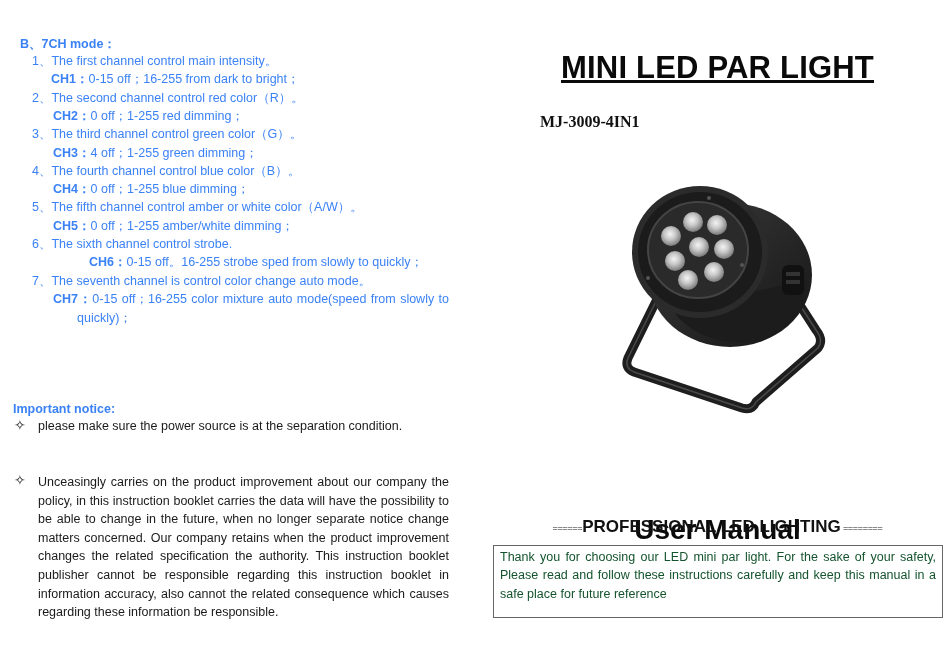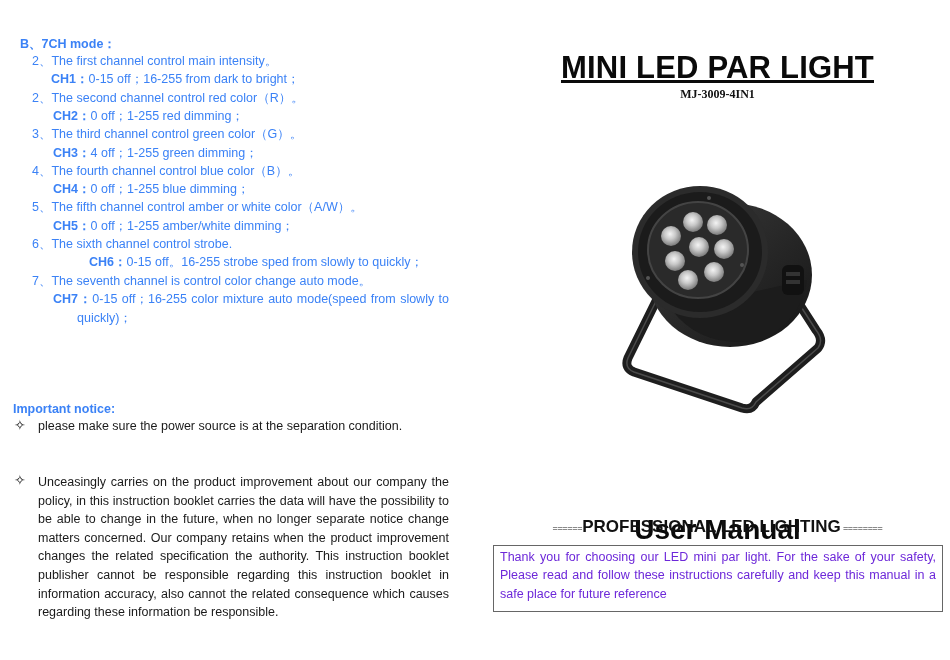--- a/index.html
+++ b/index.html
@@ -9,40 +9,40 @@
   }
   .line { position: absolute; font-size: 12.5px; line-height: 16px; white-space: nowrap; color: #3b82f6; }
   .b { font-weight: bold; }
   .justify { white-space: normal; text-align: justify; text-align-last: justify; }
   .para { position: absolute; font-size: 12.5px; line-height: 18.6px; color: #1a1a1a; text-align: justify; }
   .para .l { display: block; text-align: justify; text-align-last: justify; height: 18.6px; }
   .para .l.last { text-align-last: left; }
   .diamond { position: absolute; font-size: 14px; color: #222; }
   .title-main { position: absolute; left: 540px; top: 50px; width: 355px; text-align: center;
     font-size: 31px; font-weight: bold; letter-spacing: 0.2px; color: #0a0a0a; text-decoration: underline; }
-  .model { position: absolute; left: 540px; top: 87px; width: 355px; text-align: center;
-    font-family: "Liberation Serif", "DejaVu Serif", serif; font-weight: bold; font-size: 12px; color: #111; }
+  .model { position: absolute; left: 540px; top: 113px; width: 355px; 
+    font-family: "Liberation Serif", "DejaVu Serif", serif; font-weight: bold; font-size: 16px; color: #111; }
   .user-manual { position: absolute; left: 490px; top: 474px; width: 455px; text-align: center;
     font-size: 28px; font-weight: bold; color: #0a0a0a; margin-top: 40px; }
   .tagline { position: absolute; left: 490px; top: 517px; width: 455px; text-align: center; color: #111; }
   .tagline .eq { font-size: 9px; letter-spacing: -0.3px; vertical-align: 1px; }
   .tagline .tg { font-size: 17px; font-weight: bold; }
   .thanks-box { position: absolute; left: 493px; top: 545px; width: 436px; height: 55px;
-    border: 1px solid #666; padding: 2px 6px 8px 6px; font-size: 12.5px; line-height: 18.4px; color: #6d28d9; }
+    border: 1px solid #666; padding: 2px 6px 14px 6px; font-size: 12.5px; line-height: 18.4px; color: #14532d; }
   .thanks-box .l { display: block; text-align: justify; text-align-last: justify; height: 18.4px; }
   .thanks-box .l.last { text-align-last: left; }
   .product-img { position: absolute; left: 612px; top: 180px; width: 220px; height: 235px; }
 </style>
 </head>
 <body>
 
 <div>
   <div class="line b" style="left:20px;top:36px;">B、7CH mode：</div>
 
-  <div class="line" style="left:32px;top:53px;">2、The first channel control main intensity。</div>
+  <div class="line" style="left:32px;top:53px;">1、The first channel control main intensity。</div>
   <div class="line" style="left:51px;top:71px;">
     <span class="b">CH1：</span><span>0-15 off；16-255 from dark to bright；</span>
   </div>
 
   <div class="line" style="left:32px;top:90px;">2、The second channel control red color（R）。</div>
   <div class="line" style="left:53px;top:108px;">
     <span class="b">CH2：</span><span>0 off；1-255 red dimming；</span>
   </div>
 
   <div class="line" style="left:32px;top:126px;">3、The third channel control green color（G）。</div>

